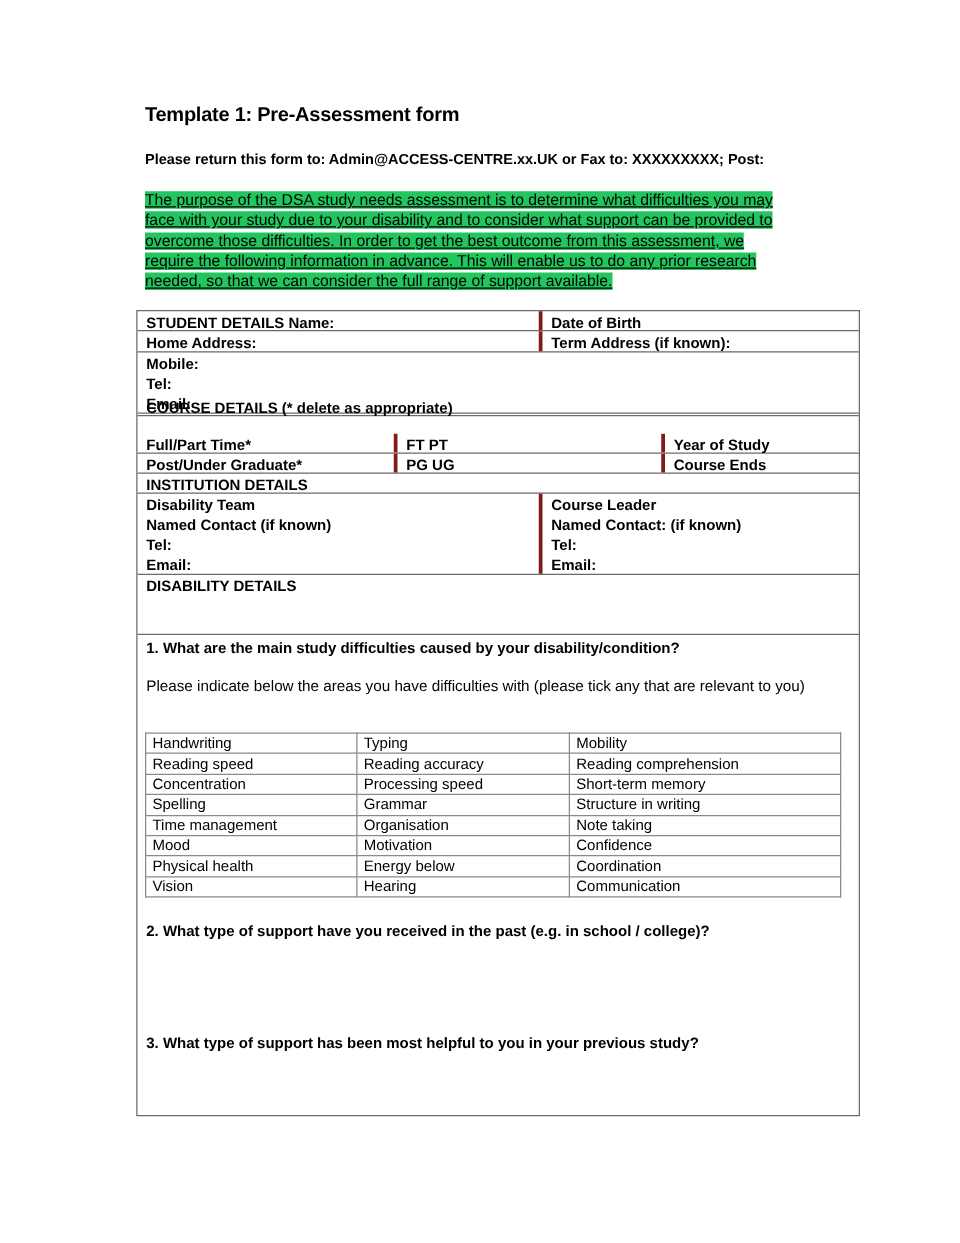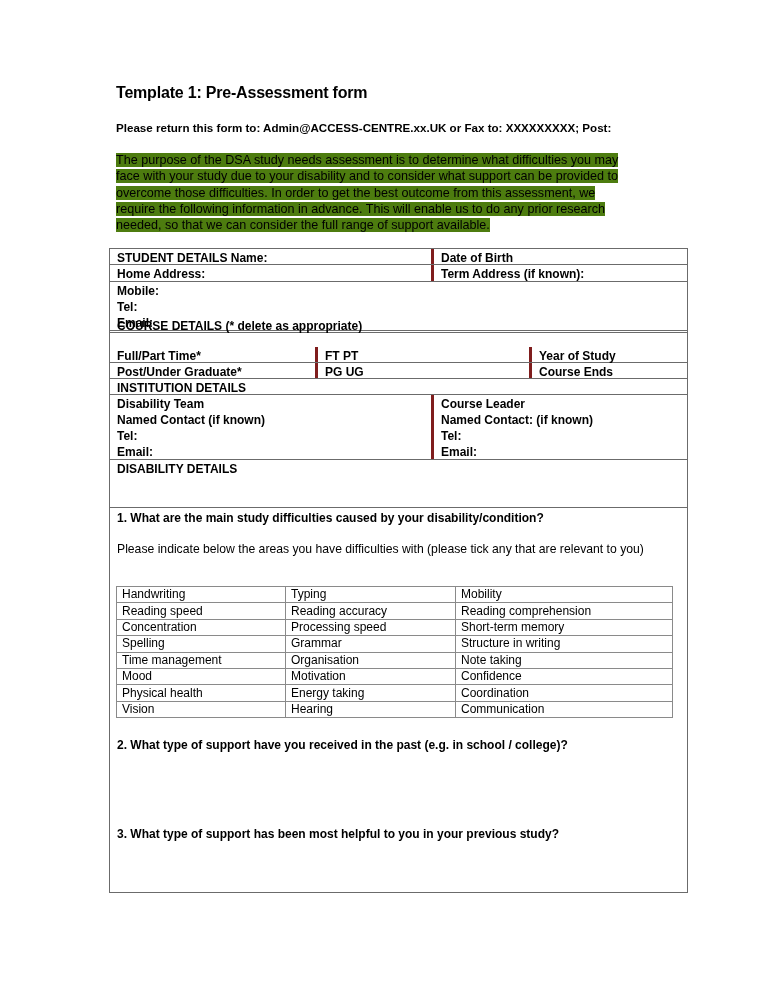--- a/index.html
+++ b/index.html
@@ -1,21 +1,21 @@
 <!DOCTYPE html>
 <html><head>
 <meta charset="utf-8">
 <style>
   html, body { margin:0; padding:0; background:#ffffff; }
   body { width:768px; height:994px; position:relative; font-family:"Liberation Sans", sans-serif; color:#000; overflow:hidden; }
   .page { position:absolute; left:0; top:0; width:768px; height:994px; }
   .title { position:absolute; left:116px; top:84px; font-size:16px; font-weight:bold; letter-spacing:-0.2px; margin:0; }
   .return-line { position:absolute; left:116px; top:121px; font-size:11.6px; font-weight:bold; margin:0; }
   .intro { position:absolute; left:116px; top:152px; width:580px; font-size:12.6px; line-height:16.3px; margin:0; }
-  .intro span.hl { background:#4d7c0f; box-decoration-break:clone; -webkit-box-decoration-break:clone; }
+  .intro span.hl { background:#22c55e; box-decoration-break:clone;text-decoration:underline; -webkit-box-decoration-break:clone; }
   .intro .line { display:block; white-space:nowrap; }
 
   .form-table { position:absolute; left:109px; top:248px; width:579px; height:645px; border:1px solid #6b6b6b; box-sizing:border-box; }
   .row { position:absolute; left:0; width:100%; border-bottom:1px solid #6b6b6b; box-sizing:border-box; }
   .cell { position:absolute; top:0; bottom:0; padding:1px 0 0 7px; box-sizing:border-box; font-size:12px; font-weight:bold; line-height:16px; }
   .vdiv { border-left:3px solid #7f1d1d;margin-left:32px; }
   .stack div { height:16px; }
 
   .grid { position:absolute; left:6px; top:337px; width:557px; border:1px solid #b91c1c; border-collapse:collapse; }
   .grid td { border:1px solid #8a8a8a; font-size:12px; font-weight:normal; height:15.4px; padding:0 0 0 5px; line-height:15px; vertical-align:middle; }
@@ -130,21 +130,21 @@
           <td class="c2">Organisation</td>
           <td>Note taking</td>
         </tr>
         <tr>
           <td class="c1">Mood</td>
           <td class="c2">Motivation</td>
           <td>Confidence</td>
         </tr>
         <tr>
           <td class="c1">Physical health</td>
-          <td class="c2">Energy taking</td>
+          <td class="c2">Energy below</td>
           <td>Coordination</td>
         </tr>
         <tr>
           <td class="c1">Vision</td>
           <td class="c2">Hearing</td>
           <td>Communication</td>
         </tr>
       </tbody>
     </table>
 

